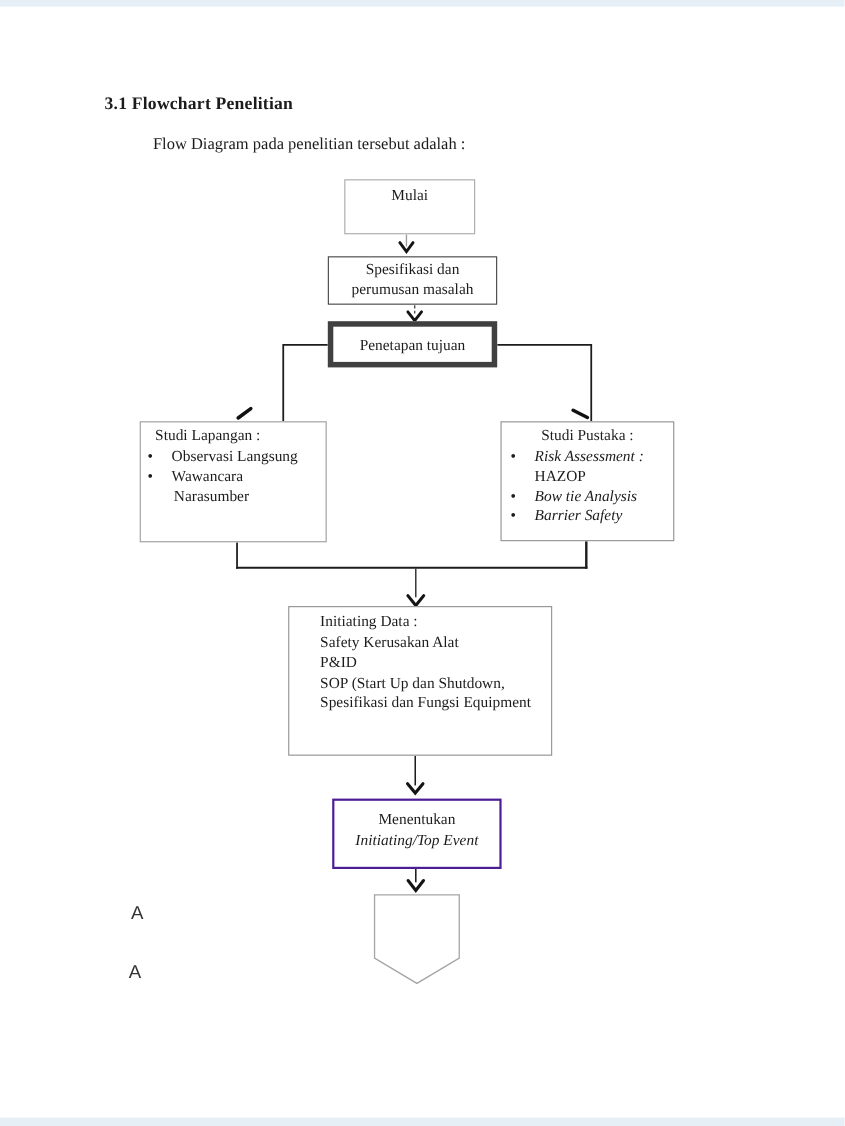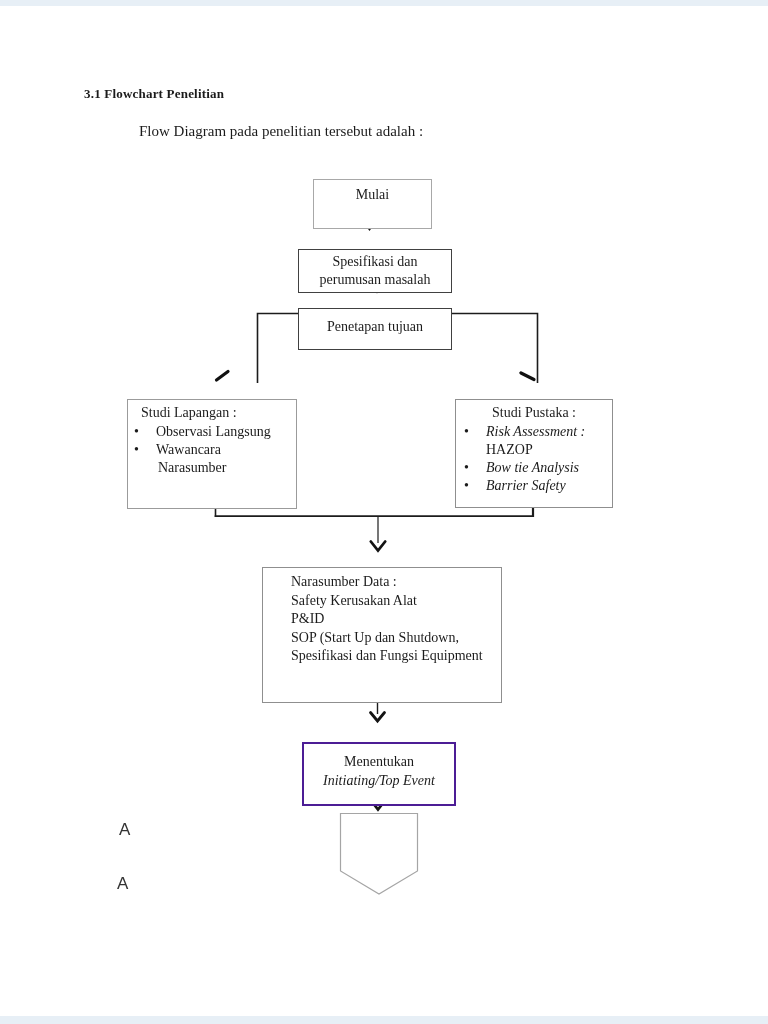--- a/index.html
+++ b/index.html
@@ -16,23 +16,23 @@
     position: absolute;
     left: 0;
     width: 768px;
     background: #e7eff6;
   }
   .bar-top { top: 0; height: 6px; }
   .bar-bottom { top: 1016px; height: 8px; }
 
   .heading {
     position: absolute;
-    left: 84px;
+    left: 95px;
     top: 86px;
-    font-size: 13px;
+    font-size: 16px;
     font-weight: bold;
     letter-spacing: 0.2px;
     white-space: nowrap;
   }
   .subheading {
     position: absolute;
     left: 139px;
     top: 105px;
     font-size: 15px;
     white-space: nowrap;
@@ -40,35 +40,34 @@
   }
 
   .flow-svg { position: absolute; left: 0; top: 0; }
 
   .node {
     position: absolute;
     box-sizing: border-box;
     background: #ffffff;
     font-size: 14px;
     line-height: 18px;
-    margin-top: 16px;
   }
   .centered { text-align: center; }
 
   .node-mulai {
     left: 313px; top: 163px; width: 119px; height: 50px;
     border: 1px solid #a8a8a8; padding-top: 6px;
   }
   .node-identifikasi {
     left: 298px; top: 233px; width: 154px; height: 44px;
     border: 1px solid #414141; padding-top: 3px;
   }
   .node-penetapan {
     left: 298px; top: 292px; width: 154px; height: 42px;
-    border: 1px solid #404040; padding-top: 9px;
+    border: 5px solid #404040; padding-top: 9px;
   }
   .node-lapangan {
     left: 127px; top: 383px; width: 170px; height: 110px;
     border: 1px solid #9b9b9b;
   }
   .node-pustaka {
     left: 455px; top: 383px; width: 158px; height: 109px;
     border: 1px solid #8f8f8f;
   }
   .node-pengumpulan {
@@ -179,21 +178,21 @@
     <div class="row sp-b1b">HAZOP</div>
     <div class="row sp-b2">
       <span class="bullet-marker">•</span><span class="italic">Bow tie Analysis</span>
     </div>
     <div class="row sp-b3">
       <span class="bullet-marker">•</span><span class="italic">Barrier Safety</span>
     </div>
   </div>
 
   <div class="node node-pengumpulan">
-    <div>Narasumber Data :</div>
+    <div>Initiating Data :</div>
     <div>Safety Kerusakan Alat</div>
     <div>P&amp;ID</div>
     <div>SOP (Start Up dan Shutdown,</div>
     <div>Spesifikasi dan Fungsi Equipment</div>
   </div>
 
   <div class="node node-menentukan centered">
     <div>Menentukan</div>
     <div class="italic">Initiating/Top Event</div>
   </div>

